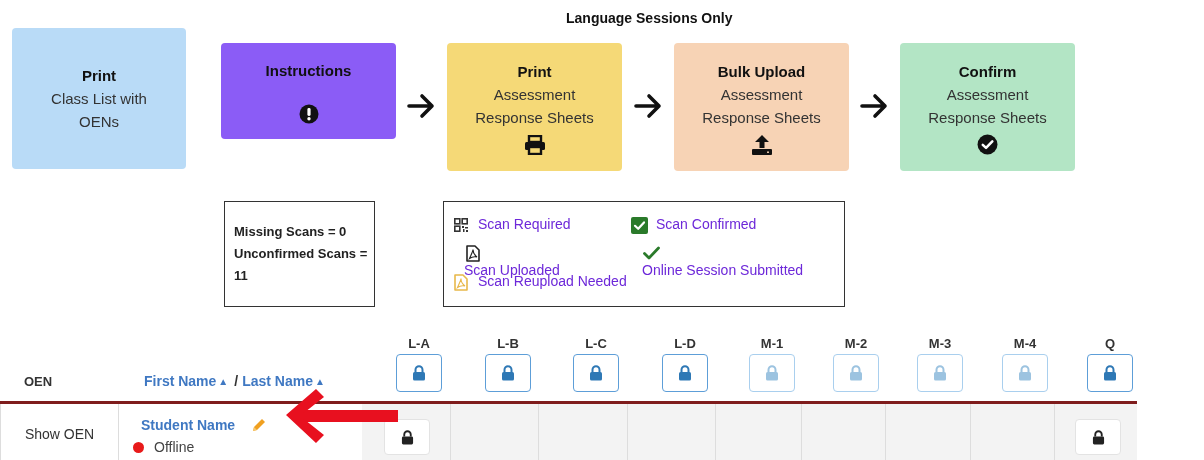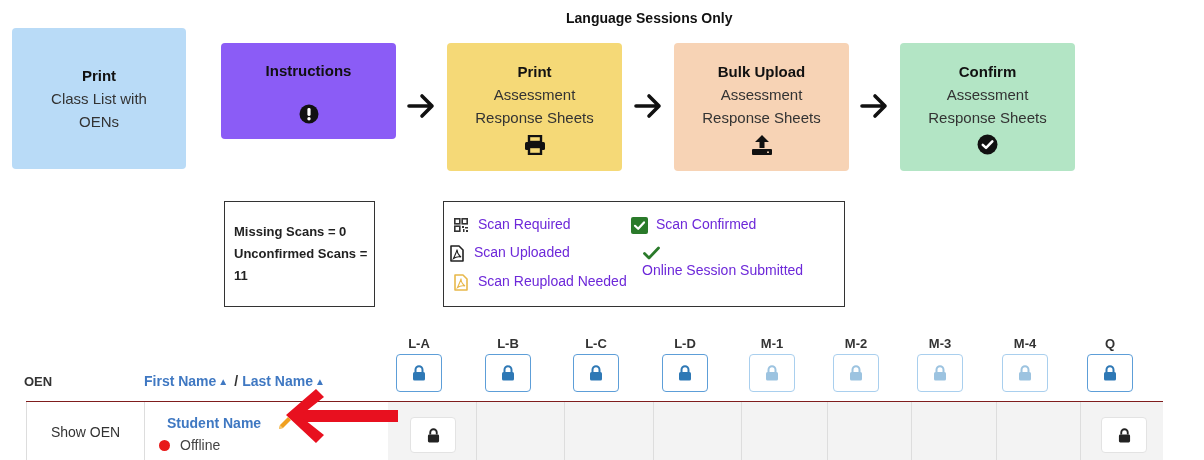--- a/index.html
+++ b/index.html
@@ -32,21 +32,21 @@
   .th-oen { position: absolute; left: 24px; top: 374px; font-size: 13px; font-weight: bold; color: #333; }
   .th-name { position: absolute; left: 144px; top: 373px; font-size: 14px; font-weight: bold; color: #3f78c2; display: flex; align-items: center; }
   .th-name .sort { font-size: 10px; margin: 0 2px; }
   .th-name .sep { color: #333; margin: 0 4px; }
 
   .col-head { position: absolute; top: 336px; width: 48px; text-align: center; }
   .col-head .lbl { font-size: 13px; font-weight: bold; color: #333; height: 18px; }
   .lock-btn { width: 46px; height: 38px; border: 1px solid #5d9ed8; border-radius: 4px; display: flex; align-items: center; justify-content: center; background: #fff; margin: 0 auto; cursor: pointer; }
   .lock-btn.dim { border-color: #a9cfee; }
 
-  .row { position: absolute; left: 26px; top: 401px; width: 1137px; height: 46px; border-top: 1px solid #7f1d1d; }
+  .row { position: absolute; left: 0; top: 401px; width: 1137px; height: 46px; border-top: 3px solid #7f1d1d; }
   .cell-oen { position: absolute; left: 0; top: 0; width: 119px; height: 59px; display: flex; align-items: center; justify-content: center; font-size: 14px; color: #333; border-left: 1px solid #ddd; border-right: 1px solid #ddd; background: #fff; }
   .cell-name { position: absolute; left: 119px; top: 0; width: 243px; height: 59px; background: #fff; }
   .cell-name .sname { position: absolute; left: 22px; top: 13px; font-size: 14px; font-weight: bold; color: #3f78c2; }
   .cell-name .status { position: absolute; left: 14px; top: 35px; display: flex; align-items: center; font-size: 14px; color: #444; }
   .cell-name .dot { width: 11px; height: 11px; border-radius: 50%; background: #e81a1a; margin-right: 10px; }
   .cell-name .pencil { position: absolute; left: 132px; top: 13px; }
 
   .gcell { position: absolute; top: 0; height: 59px; background: #f3f3f3; border-right: 1px solid #ddd; }
   .cell-lock { position: absolute; top: 15px; width: 46px; height: 36px; background: #fff; border: 1px solid #e3e3e3; border-radius: 4px; display: flex; align-items: center; justify-content: center; cursor: pointer; }
 
@@ -135,21 +135,21 @@
           <rect x="8.2" y="0.8" width="5" height="5" fill="none" stroke="#333" stroke-width="1.6"></rect>
           <rect x="0.8" y="8.2" width="5" height="5" fill="none" stroke="#333" stroke-width="1.6"></rect>
           <rect x="8" y="8" width="2" height="2" fill="#333"></rect>
           <rect x="11" y="9" width="3" height="1.5" fill="#333"></rect>
           <rect x="9" y="11" width="1.5" height="3" fill="#333"></rect>
           <rect x="12" y="12" width="2" height="2" fill="#333"></rect>
         </svg>
     </span>
     <span>Scan Required</span>
   </div>
-  <div class="legend-item" style="left:4px; top:42px;">
+  <div class="legend-item" style="left:20px; top:42px;flex-direction:column;">
     <span class="lico">
       <svg width="14" height="17" viewBox="0 0 14 17">
           <path d="M1 1 H9 L13 5 V16 H1 Z" fill="none" stroke="#222" stroke-width="1.6" stroke-linejoin="round"></path>
           <path d="M3.5 13.5 C5.5 9 7 6 7 4.5 C7 7 9 10.5 11 12 C8 11.5 5.5 12 3.5 13.5 Z" fill="none" stroke="#222" stroke-width="1.1"></path>
         </svg>
     </span>
     <span>Scan Uploaded</span>
   </div>
   <div class="legend-item" style="left:8px; top:71px;">
     <span class="lico">

